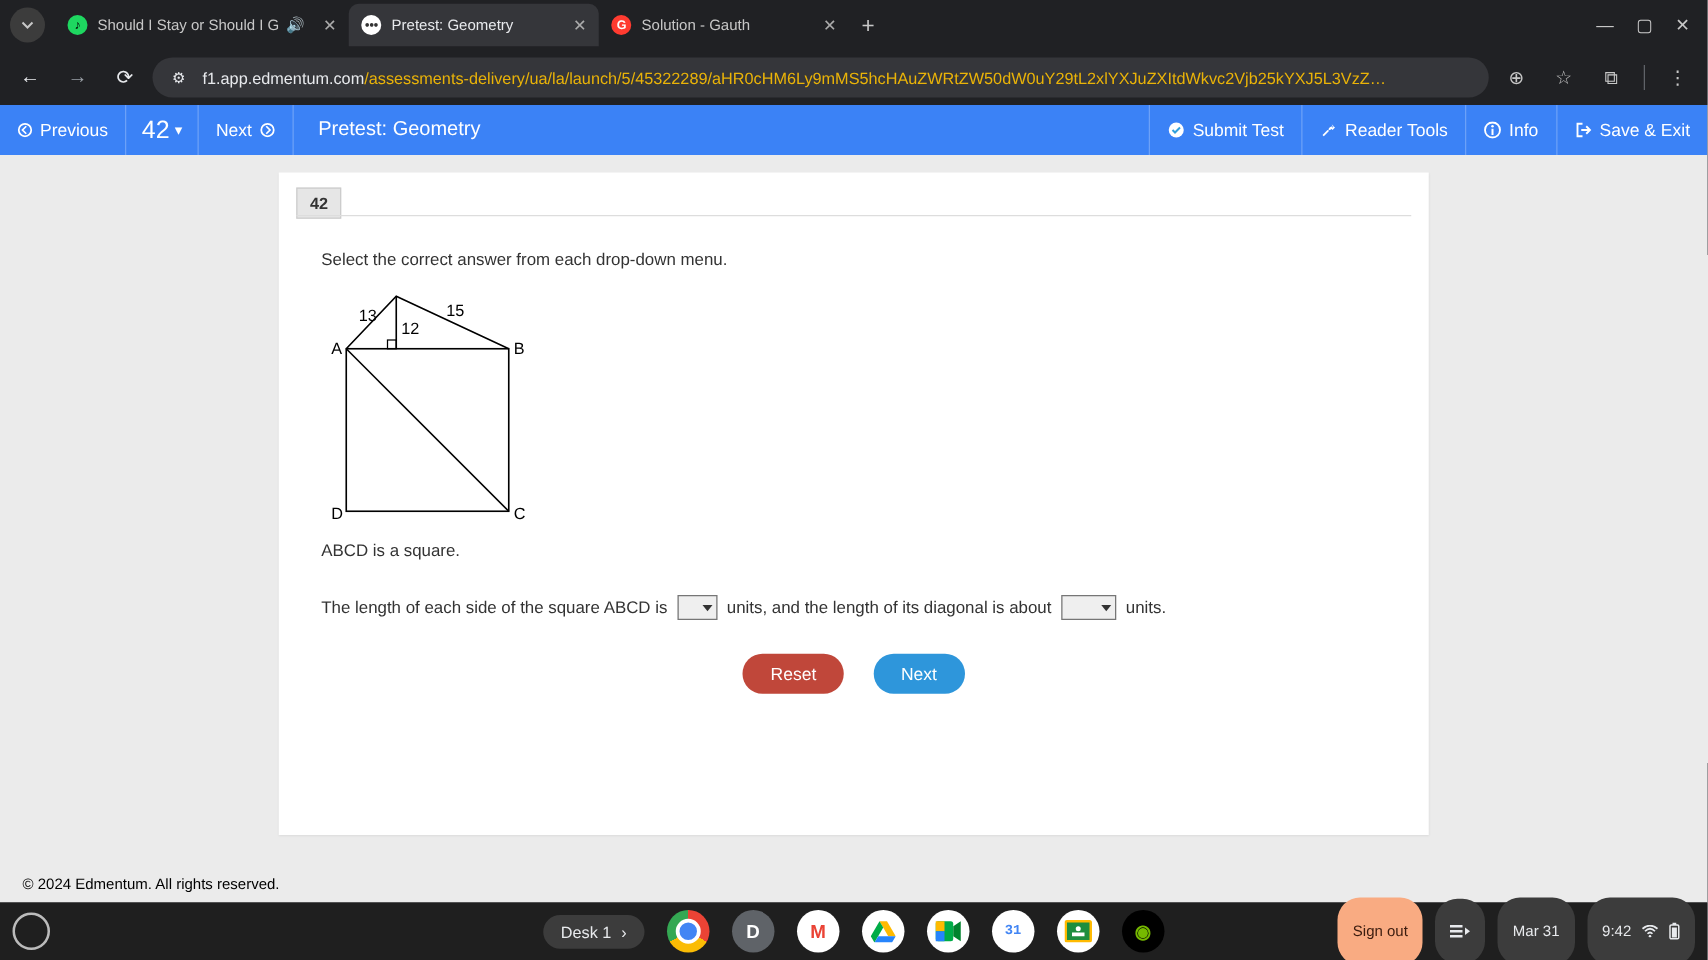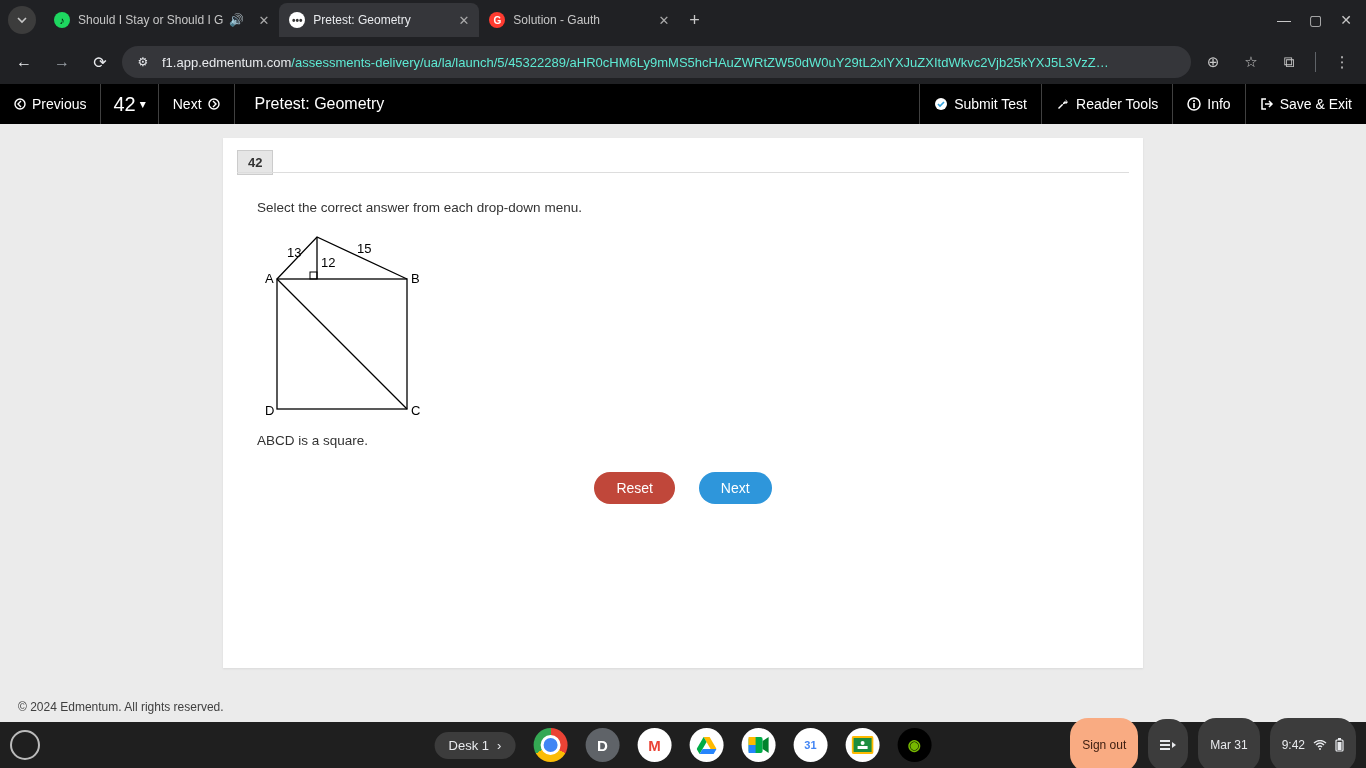--- a/index.html
+++ b/index.html
@@ -84,34 +84,34 @@
     padding: 0 12px;
     color: #9aa0a6;
     font-size: 13px;
     overflow: hidden;
   }
   .url-field .site-icon {
     width:18px;height:18px;display:flex;align-items:center;justify-content:center;
     margin-right:10px; font-size:12px; color:#e8eaed;
   }
   .url-host { color:#e8eaed; }
-  .url-path { color:#5eead4; white-space:nowrap; overflow:hidden; }
+  .url-path { color:#eab308; white-space:nowrap; overflow:hidden; }
   .addr-icon { width:32px;height:32px;display:flex;align-items:center;justify-content:center;color:#c7c7c7;font-size:15px;}
   .addr-sep { width:1px;height:20px;background:#5f6368;margin:0 4px;}
   
   .viewport {
     position: absolute;
     top: 84px; left: 0; right: 0; bottom: 46px;
     background: #ebebeb;
     overflow: hidden;
   }
   
   .ed-bar {
     height: 40px;
-    background: #000000;
+    background: #3b82f6;
     display: flex;
     align-items: stretch;
     color: #fff;
     font-size: 14px;
   }
   .ed-seg {
     display: flex; align-items: center; padding: 0 14px;
     border-right: 1px solid rgba(255,255,255,0.25);
     cursor: pointer;
   }
@@ -154,21 +154,21 @@
   }
   .dd.wide { width:44px;}
   .btn-row { text-align:center; margin-top: 24px;}
   .btn {
     display:inline-block; color:#fff; border:none; border-radius: 16px;
     padding: 8px 22px; font-size:14px; margin: 0 10px; cursor:pointer;
   }
   .btn-reset { background:#c0473a; }
   .btn-next { background:#2e96db; }
   .copyright {
-    position:absolute; left:18px; bottom: 8px; color:#404040; font-size:12px;
+    position:absolute; left:18px; bottom: 8px; color:#000000; font-size:12px;
   }
   
   .shelf {
     position: absolute; left:0; right:0; bottom:0; height:46px;
     background: #1f1f1f;
     display:flex; align-items:center; padding: 0 10px;
   }
   .shelf-launcher {
     width:30px;height:30px;border-radius:50%;border:2px solid #bbb;
   }
@@ -184,21 +184,21 @@
     width:34px;height:34px;border-radius:50%;
     display:flex;align-items:center;justify-content:center;
     font-size:15px;font-weight:bold;color:#fff;
   }
   .app-chrome { background: conic-gradient(#ea4335 0 120deg,#fbbc05 120deg 240deg,#34a853 240deg 360deg); position:relative;}
   .app-chrome::after{content:"";position:absolute;width:14px;height:14px;background:#4285f4;border:3px solid #fff;border-radius:50%;}
   .app-d { background:#5f6368; }
   .app-gmail { background:#fff;color:#ea4335;}
   .app-drive { background:#fff; }
   .app-meet { background:#fff;}
-  .app-cal { background:#fff;color:#4285f4;font-size:11px;}
+  .app-cal { background:#fff;color:#4285f4;font-size:11px;font-family:Liberation Mono, monospace;}
   .app-class { background:#fff;color:#1e8e3e;}
   .app-nv { background:#000;color:#76b900;}
   .shelf-right {
     margin-left:auto; display:flex; align-items:center; gap:10px; color:#e8eaed; font-size:12px;
   }
   .pill { background:#3c3c3c; border-radius:18px; padding:20px 12px; display:flex;align-items:center;gap:8px;}
   .pill.signout { background:#f9ab82; color:#3b1c0f; font-weight:500;}
   svg { display:block; }
 </style>
 </head>
@@ -338,20 +338,27 @@
           <text x="64" y="38" font-size="13">12</text>
           <text x="8" y="54" font-size="13">A</text>
           <text x="154" y="54" font-size="13">B</text>
           <text x="154" y="186" font-size="13">C</text>
           <text x="8" y="186" font-size="13">D</text>
         </svg>
       </div>
 
       <div class="q-note">ABCD is a square.</div>
 
+      <div class="fill-line">
+        <span>The length of each side of the square ABCD is</span>
+        <span class="dd"></span>
+        <span>units, and the length of its diagonal is about</span>
+        <span class="dd wide"></span>
+        <span>units.</span>
+      </div>
 
       <div class="btn-row">
         <button class="btn btn-reset">Reset</button>
         <button class="btn btn-next">Next</button>
       </div>
     </div>
   </div>
 
   <div class="copyright">© 2024 Edmentum. All rights reserved.</div>
 </div>

